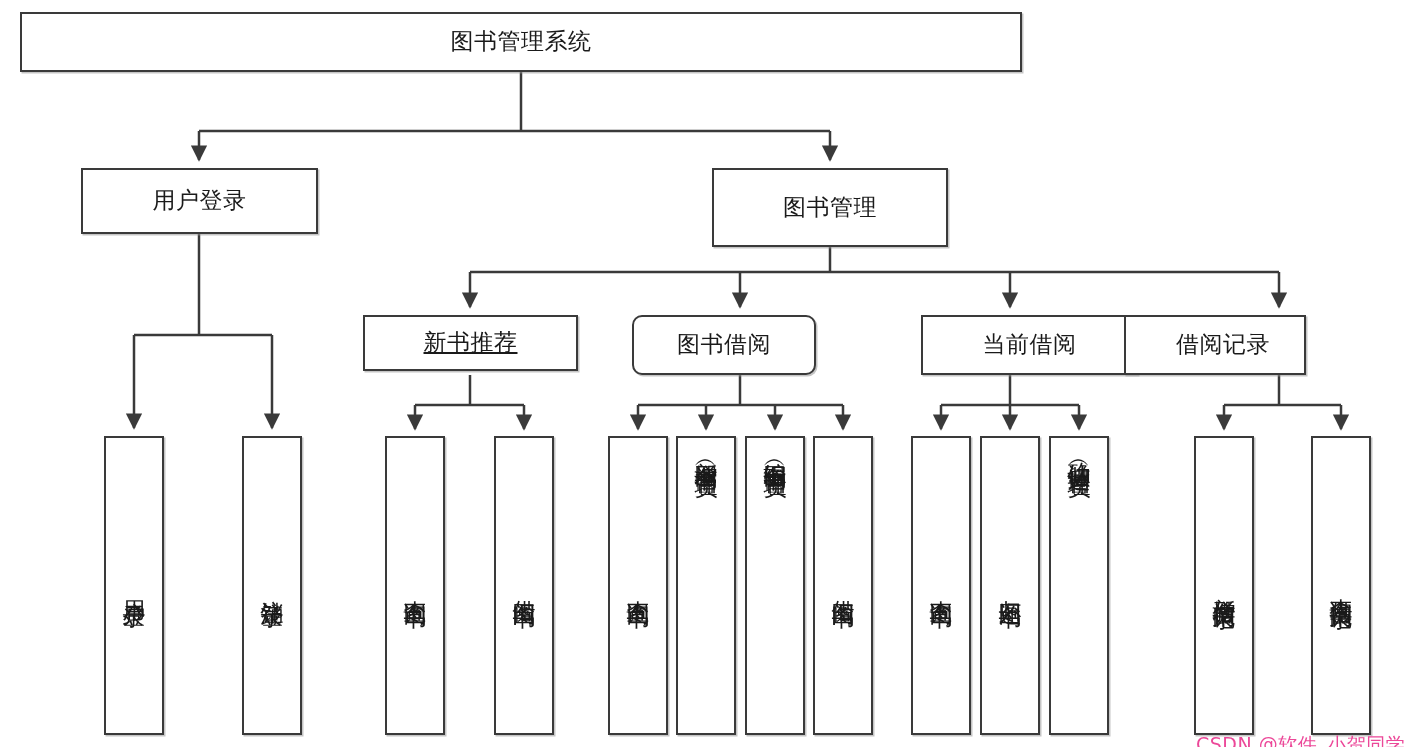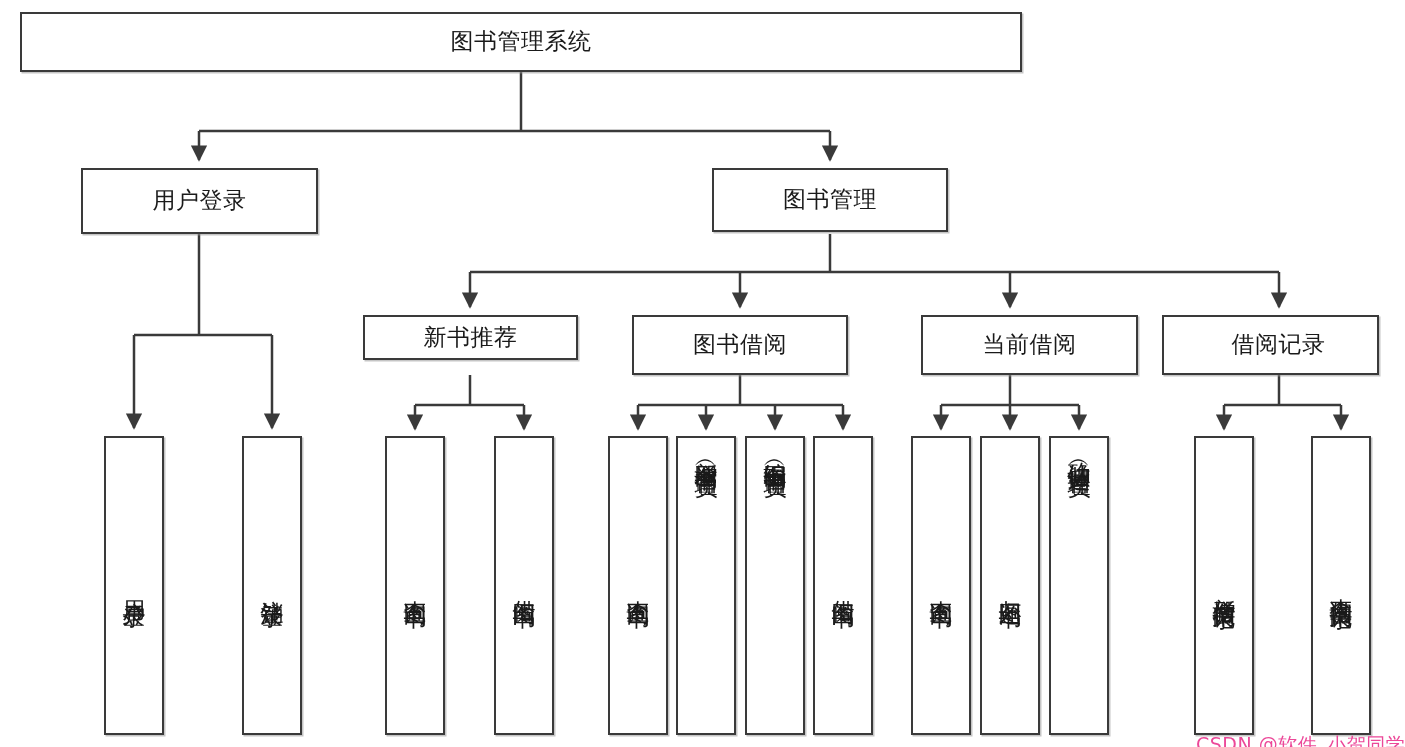--- a/index.html
+++ b/index.html
@@ -124,34 +124,34 @@
     </g>
   </svg>
 
   <div class="node" style="left:20px; top:12px; width:1002px; height:60px;">
     <span class="label">图书管理系统</span>
   </div>
 
   <div class="node" style="left:81px; top:168px; width:237px; height:66px;">
     <span class="label">用户登录</span>
   </div>
-  <div class="node" style="left:712px; top:168px; width:236px; height:64px;">
+  <div class="node" style="left:712px; top:168px; width:236px; height:79px;">
     <span class="label">图书管理</span>
   </div>
 
-  <div class="node" style="left:363px; top:315px; width:215px; height:45px;">
+  <div class="node" style="left:363px; top:315px; width:215px; height:56px;text-decoration:underline;">
     <span class="label">新书推荐</span>
   </div>
-  <div class="node" style="left:632px; top:315px; width:216px; height:60px;">
+  <div class="node" style="left:632px; top:315px; width:184px; height:60px;border-radius:10px;">
     <span class="label">图书借阅</span>
   </div>
   <div class="node" style="left:901px; top:315px; width:217px; height:60px;margin-left:20px;">
     <span class="label">当前借阅</span>
   </div>
-  <div class="node" style="left:1162px; top:315px; width:217px; height:60px;padding-left:16px;">
+  <div class="node" style="left:1124px; top:315px; width:182px; height:60px;padding-left:16px;">
     <span class="label">借阅记录</span>
   </div>
 
   <div class="node leaf center-v" style="left:104px; top:436px; width:60px; height:299px;">
     <span class="label">用户登录</span>
   </div>
   <div class="node leaf center-v" style="left:242px; top:436px; width:60px; height:299px;">
     <span class="label">注销登录</span>
   </div>
 

